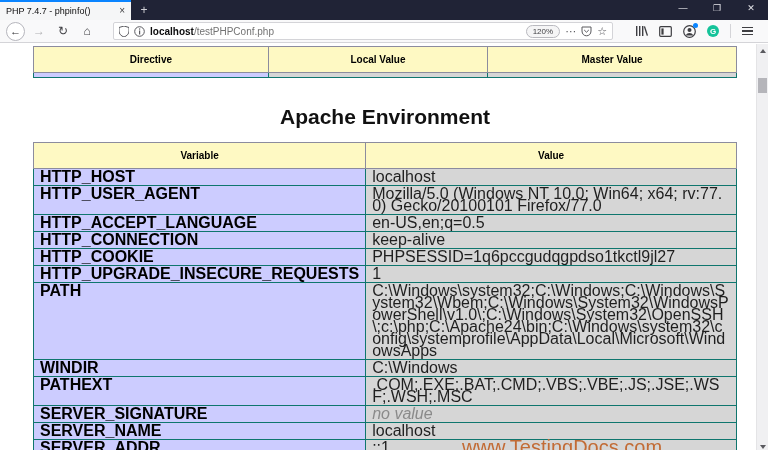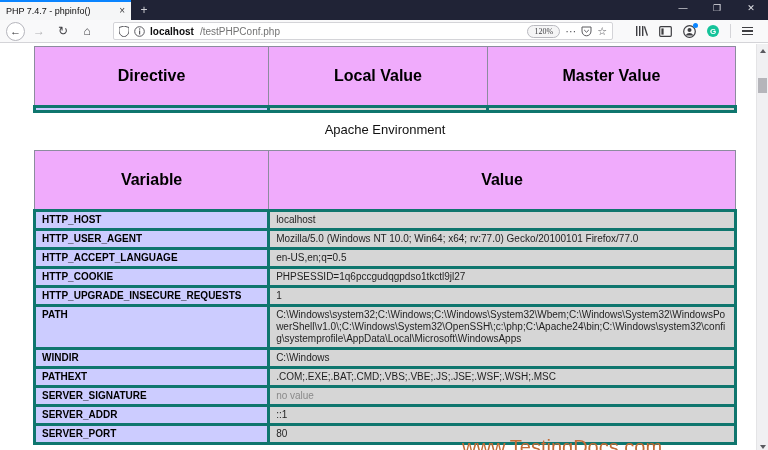--- a/index.html
+++ b/index.html
@@ -50,24 +50,24 @@
     font-size: 11px; color: #2a2a2e;
   }
   .fwd { color: #b1b1b3; }
   .urlbar {
     width: 500px; height: 18px; margin-left: 12px; background: #ffffff;
     border: 1px solid #d4d4d8; border-radius: 2px;
     display: flex; align-items: center; padding: 0 5px; gap: 5px;
   }
   .url-text { flex: 1; font-size: 10px; white-space: nowrap; overflow: hidden; }
   .url-host { color: #0c0c0d; font-weight: 600; }
-  .url-path { color: #737373; padding-left: 6px; }
+  .url-path { color: #737373; }
   .zoom-pill {
     font-size: 8px; color: #3e3e42; border: 1px solid #b9b9bf;
-    border-radius: 8px; padding: 1px 6px; background: #f5f5f6; white-space: nowrap; font-family: Liberation Serif, serif;
+    border-radius: 8px; padding: 1px 6px; background: #f5f5f6; white-space: nowrap;
   }
   .urlbar-icon { color: #5a5a5f; font-size: 11px; line-height: 1; display: flex; align-items: center; }
   .right-icons { display: flex; align-items: center; gap: 11px; margin-left: 18px; }
   .sep { width: 1px; height: 14px; background: #d4d4d8; }
   .hamburger { display: flex; flex-direction: column; gap: 2px; }
   .hamburger span { width: 11px; height: 1.5px; background: #3e3e42; display: block; }
   .account-wrap { position: relative; display: flex; }
   .notif-dot {
     position: absolute; top: -2px; right: -2px; width: 5px; height: 5px;
     border-radius: 50%; background: #0a84ff;
@@ -79,41 +79,41 @@
   }
   
   .content {
     position: absolute; top: 44px; left: 0; right: 12px; bottom: 0;
     background: #fff; overflow: hidden;
   }
   .page-inner { width: 704px; margin-left: 33px; }
   table { border-collapse: collapse; width: 100%; }
   .php-table { border: 1px solid #555; }
   .php-table th {
-    background: #f0abfc; color: #000; font-size: 16px; font-weight: bold;
-    border: 1px solid #8c8c9e; padding: 20px 4px; text-align: center;
-  }
-  .php-table td { border: 3px solid #0f766e; font-size: 10px; padding: 2px 6px; }
+    background: #fef9c3; color: #000; font-size: 10px; font-weight: bold;
+    border: 1px solid #8c8c9e; padding: 7px 4px; text-align: center;
+  }
+  .php-table td { border: 1px solid #0f766e; font-size: 16px; padding: 2px 6px; }
   .partial-table { margin-top: 2px; }
   .partial-table td { height: 5px; padding: 0; }
   .cell-e { background: #ccccff; }
   .cell-v { background: #d6d6d6; }
   .page-heading {
-    text-align: center; font-size: 13px; font-weight: normal; color: #111;
-    margin-top: 9px; margin-bottom: 13px;
+    text-align: center; font-size: 21px; font-weight: bold; color: #111;
+    margin-top: 27px; margin-bottom: 13px;
   }
   .env-table .var-cell {
     background: #ccccff; font-weight: bold; color: #000; width: 33.4%;
     vertical-align: top; line-height: 12px;
   }
   .env-table .val-cell {
     background: #d6d6d6; color: #1f1f1f; line-height: 12px;
     word-break: break-all; vertical-align: top;
   }
-  .env-table .no-value { color: #8a8a8a; }
+  .env-table .no-value { font-style: italic; color: #8a8a8a; }
   
   .watermark {
     position: absolute; left: 462px; top: 392px; font-size: 20px;
     color: #c26b35; white-space: nowrap; pointer-events: none;
   }
   
   .scrollbar {
     position: absolute; top: 44px; right: 0; width: 12px; bottom: 0;
     background: #f0f0f2; border-left: 1px solid #e4e4e6;
   }
@@ -250,20 +250,24 @@
           </tr>
           <tr>
             <td class="var-cell">HTTP_USER_AGENT</td>
             <td class="val-cell">Mozilla/5.0 (Windows NT 10.0; Win64; x64; rv:77.0) Gecko/20100101 Firefox/77.0</td>
           </tr>
           <tr>
             <td class="var-cell">HTTP_ACCEPT_LANGUAGE</td>
             <td class="val-cell">en-US,en;q=0.5</td>
           </tr>
           <tr>
+            <td class="var-cell">HTTP_CONNECTION</td>
+            <td class="val-cell">keep-alive</td>
+          </tr>
+          <tr>
             <td class="var-cell">HTTP_COOKIE</td>
             <td class="val-cell">PHPSESSID=1q6pccgudqgpdso1tkctl9jl27</td>
           </tr>
           <tr>
             <td class="var-cell">HTTP_UPGRADE_INSECURE_REQUESTS</td>
             <td class="val-cell">1</td>
           </tr>
           <tr>
             <td class="var-cell">PATH</td>
             <td class="val-cell">C:\Windows\system32;C:\Windows;C:\Windows\System32\Wbem;C:\Windows\System32\WindowsPowerShell\v1.0\;C:\Windows\System32\OpenSSH\;c:\php;C:\Apache24\bin;C:\Windows\system32\config\systemprofile\AppData\Local\Microsoft\WindowsApps</td>
@@ -272,20 +276,24 @@
             <td class="var-cell">WINDIR</td>
             <td class="val-cell">C:\Windows</td>
           </tr>
           <tr>
             <td class="var-cell">PATHEXT</td>
             <td class="val-cell">.COM;.EXE;.BAT;.CMD;.VBS;.VBE;.JS;.JSE;.WSF;.WSH;.MSC</td>
           </tr>
           <tr>
             <td class="var-cell">SERVER_SIGNATURE</td>
             <td class="val-cell no-value">no value</td>
+          </tr>
+          <tr>
+            <td class="var-cell">SERVER_NAME</td>
+            <td class="val-cell">localhost</td>
           </tr>
           <tr>
             <td class="var-cell">SERVER_ADDR</td>
             <td class="val-cell">::1</td>
           </tr>
           <tr>
             <td class="var-cell">SERVER_PORT</td>
             <td class="val-cell">80</td>
           </tr>
         </tbody>

